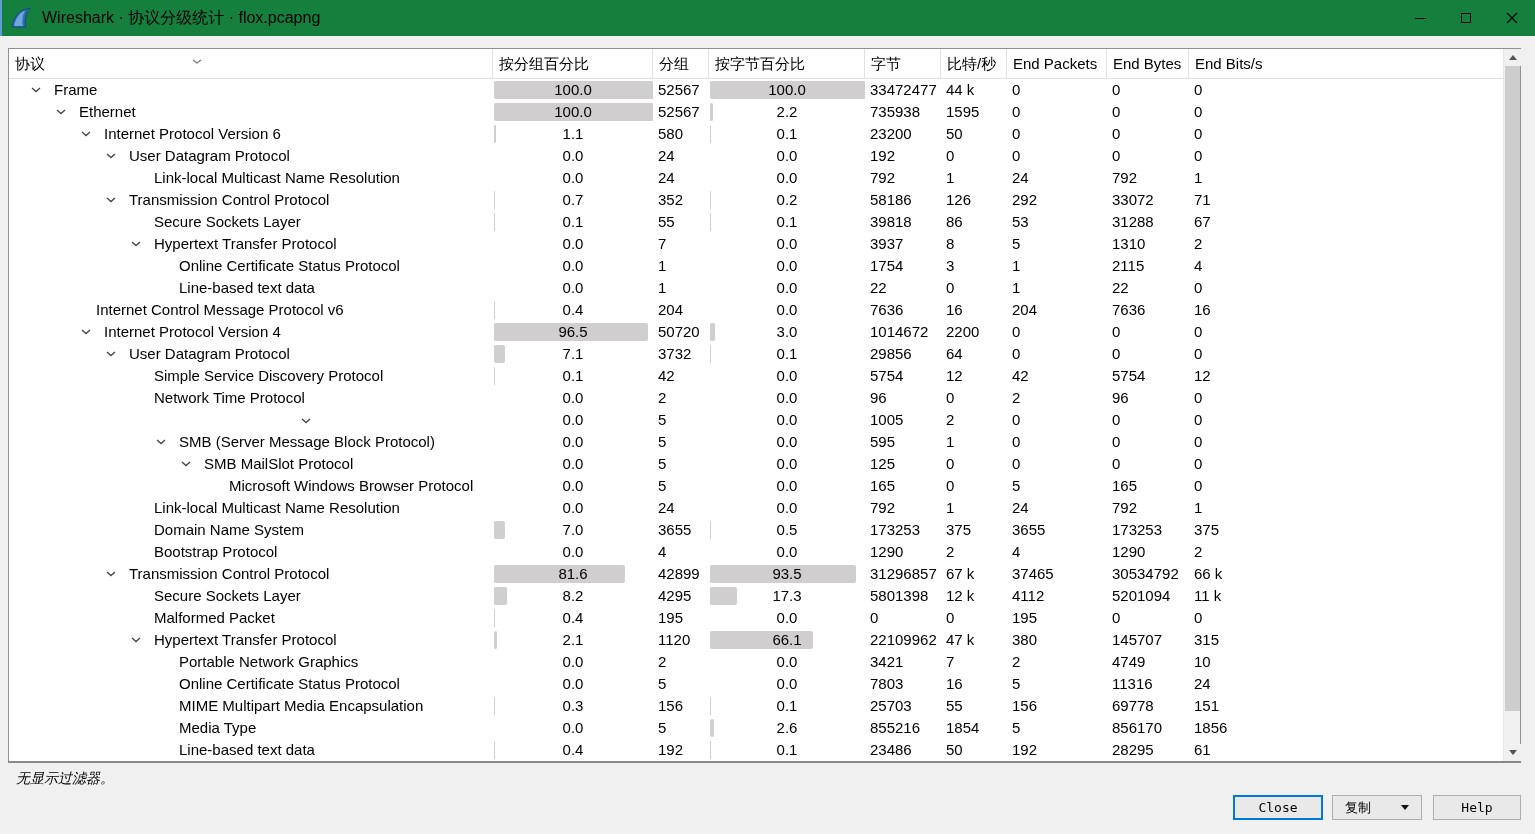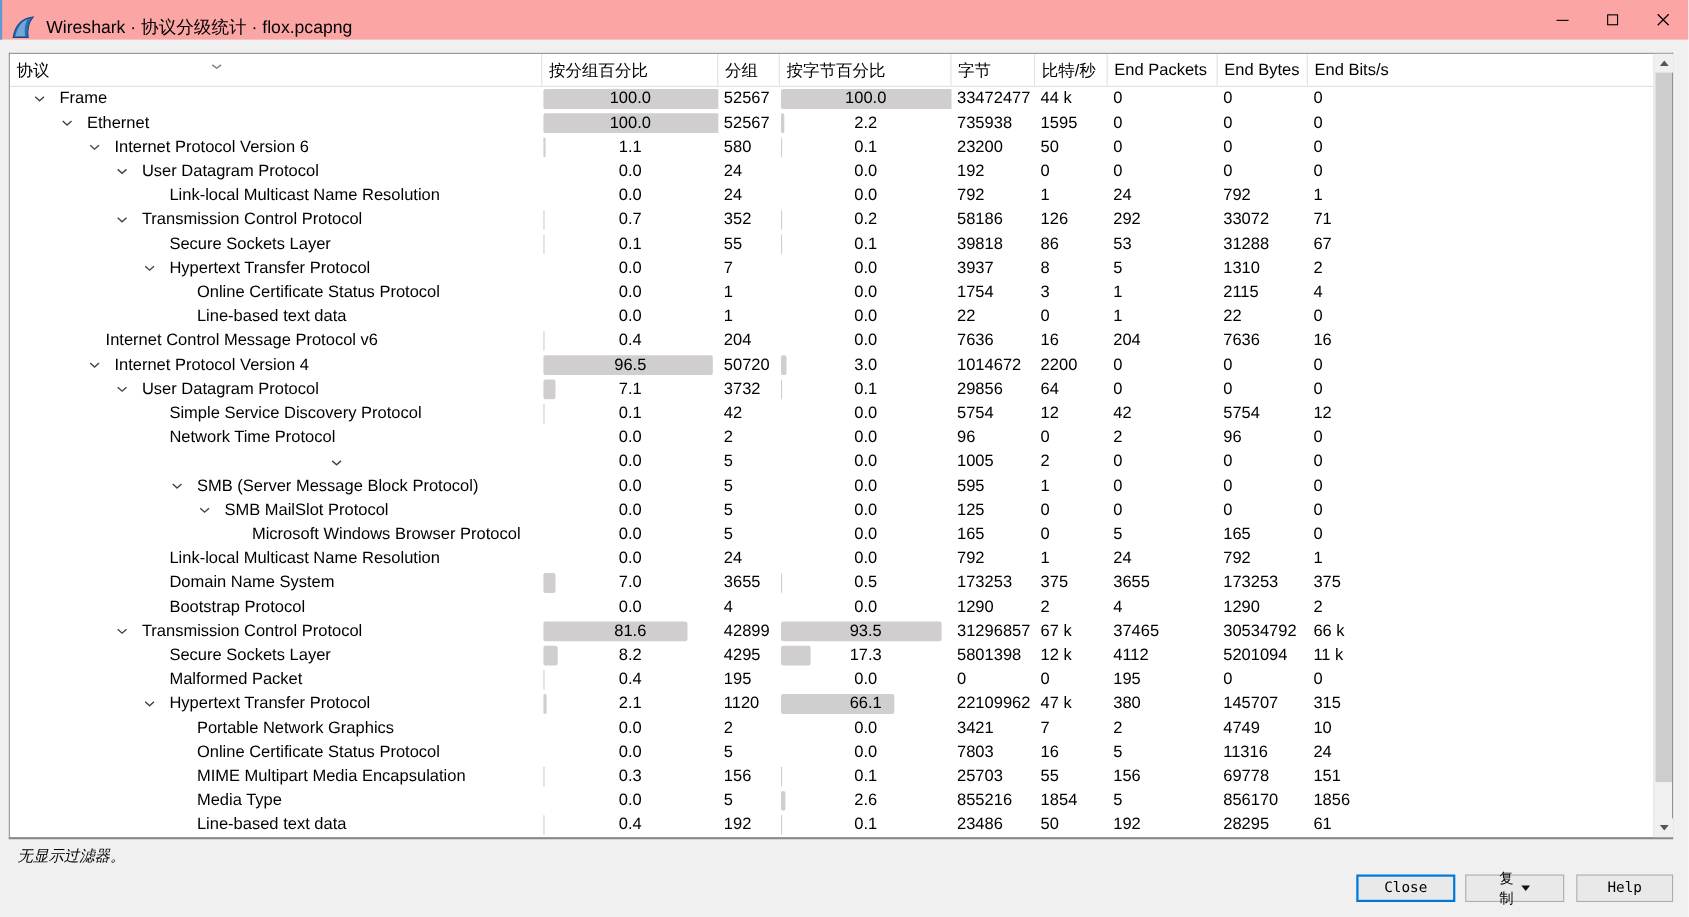--- a/index.html
+++ b/index.html
@@ -2,22 +2,22 @@
 <html><head>
 <meta charset="utf-8">
 <style>
   * { margin:0; padding:0; box-sizing:border-box; }
   html,body { width:1535px; height:834px; overflow:hidden; }
   body { font-family:"Liberation Sans", sans-serif; background:#f0f0f0; color:#000; }
 
   .window { position:relative; width:1535px; height:834px; background:#f0f0f0; }
 
   
-  .titlebar { position:absolute; left:0; top:0; width:1535px; height:36px; background:#fca5a5;
-              display:flex; align-items:flex-end; border-left:2px solid #5e9bd3; }
+  .titlebar { position:absolute; left:0; top:0; width:1535px; height:36px; background:#15803d;
+              display:flex; align-items:center; border-left:2px solid #5e9bd3; }
   .app-icon { width:24px; height:22px; margin:0 8px 0 8px; display:inline-block; }
   .title-text { font-size:16px; color:#000; }
   .win-controls { position:absolute; right:0; top:0; height:36px; display:flex; }
   .win-btn { width:46px; height:36px; display:flex; align-items:center; justify-content:center; }
   .min-glyph { width:11px; height:1px; background:#000; }
   .max-glyph { width:10px; height:10px; border:1px solid #000; }
 
   
   .table { position:absolute; left:8px; top:48px; width:1513px; height:715px;
            background:#ffffff; border:1px solid #919191; border-bottom:2px solid #8a8a8a; }
@@ -56,21 +56,21 @@
   .sb-thumb { position:absolute; left:1px; top:17px; width:15px; height:645px; background:#cdcdcd; }
 
   
   .status-note { position:absolute; left:16px; top:770px; font-family:"Liberation Serif", serif;
                  font-style:italic; font-size:14px; color:#000; }
 
   .btn { position:absolute; top:795px; height:25px; background:#e9e9e9; border:1px solid #adadad;
          font-family:"DejaVu Sans Mono", monospace; font-size:13px; color:#000;
          display:flex; align-items:center; justify-content:center; }
   .btn-close { left:1233px; width:90px; border:2px solid #0078d7; }
-  .btn-copy  { left:1332px; width:90px; justify-content:space-between; padding:0 30px; }
+  .btn-copy  { left:1332px; width:90px; justify-content:space-between; padding:0 12px; }
   .btn-help  { left:1433px; width:88px; }
   .dd-arrow { width:0; height:0; border-left:4px solid transparent; border-right:4px solid transparent;
               border-top:5px solid #111; }
 </style>
 </head>
 <body>
 
 <div class="window">
 
   <div class="titlebar">

